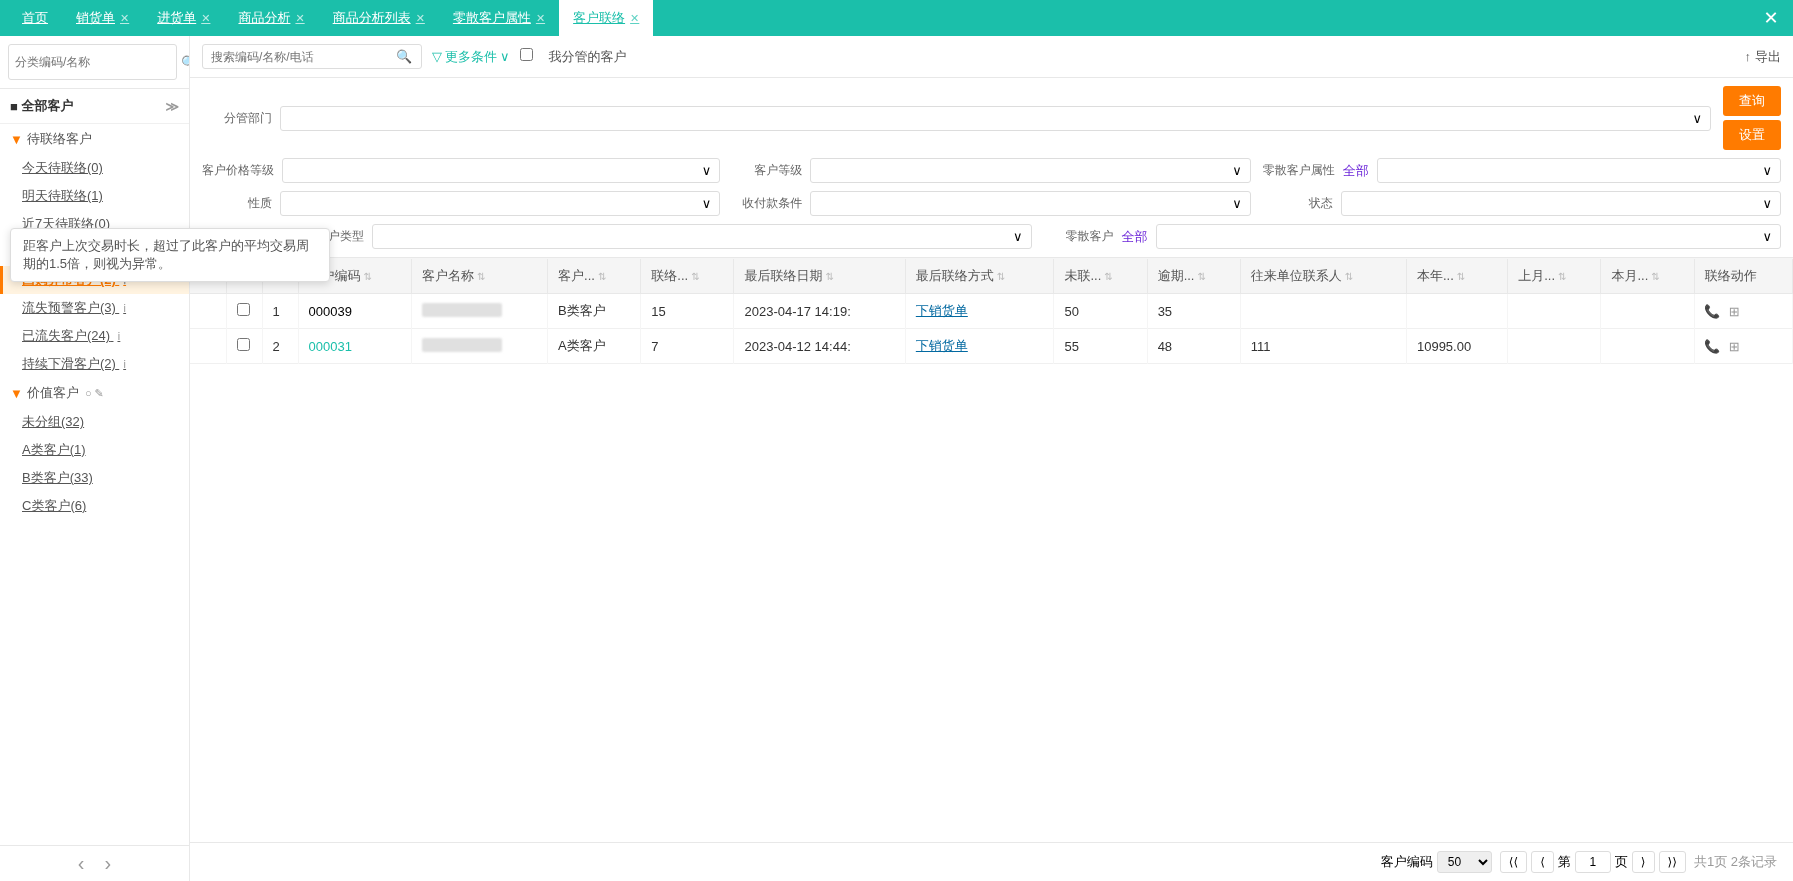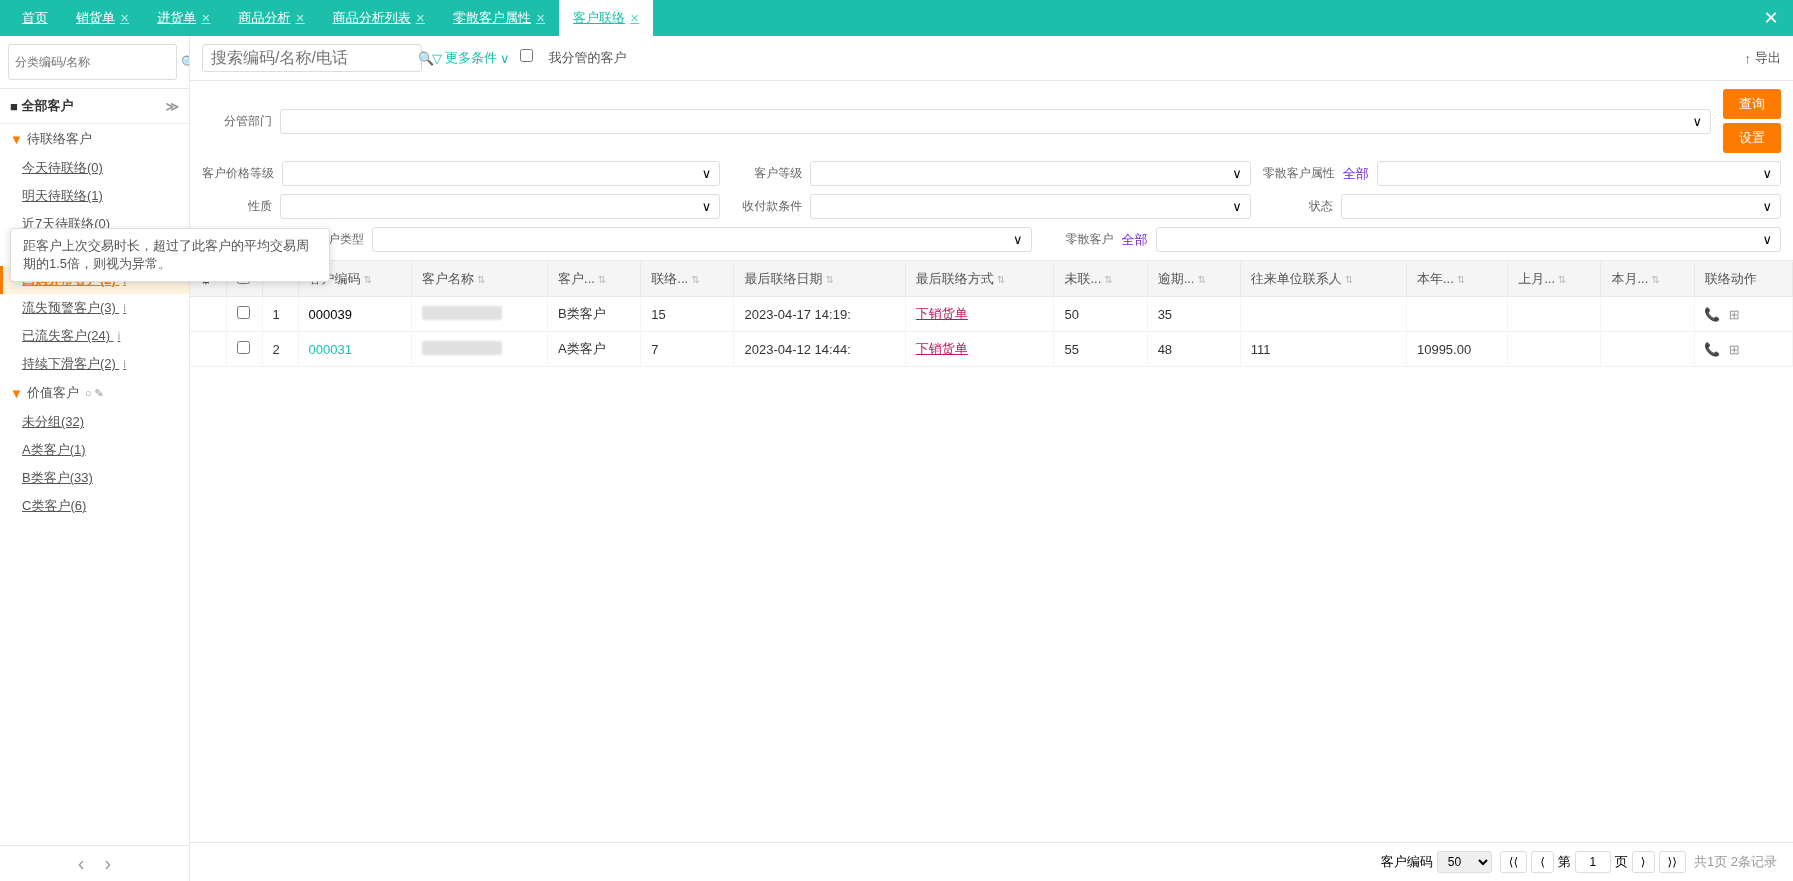--- a/index.html
+++ b/index.html
@@ -137,21 +137,21 @@
       display: flex;
       align-items: center;
       border: 1px solid #ddd;
       border-radius: 3px;
       padding: 4px 8px;
       width: 220px;
     }
     .filter-bar .search-box input {
       border: none;
       outline: none;
-      font-size: 16px;
+      font-size: 12px;
       flex: 1;
       background: transparent;
     }
     .filter-bar .more-conditions {
       display: flex;
       align-items: center;
       color: #1bbfaa;
       cursor: pointer;
       font-size: 12px;
       gap: 3px;
@@ -297,21 +297,21 @@
     tbody tr {
       border-bottom: 1px solid #f0f0f0;
       background: #fff;
     }
     tbody td {
       padding: 8px 10px;
       color: #333;
       border-right: 1px solid #f5f5f5;
       white-space: nowrap;
     }
-    .link-text { color: #be185d; cursor: pointer; text-decoration: underline; }
+    .link-text { color: #0369a1; cursor: pointer; text-decoration: underline; }
     .action-icons { display: flex; gap: 8px; align-items: center; }
     .action-icon { color: #999; cursor: pointer; }
 
     
     .pagination {
       background: #fff;
       border-top: 1px solid #e8e8e8;
       padding: 8px 16px;
       display: flex;
       align-items: center;

